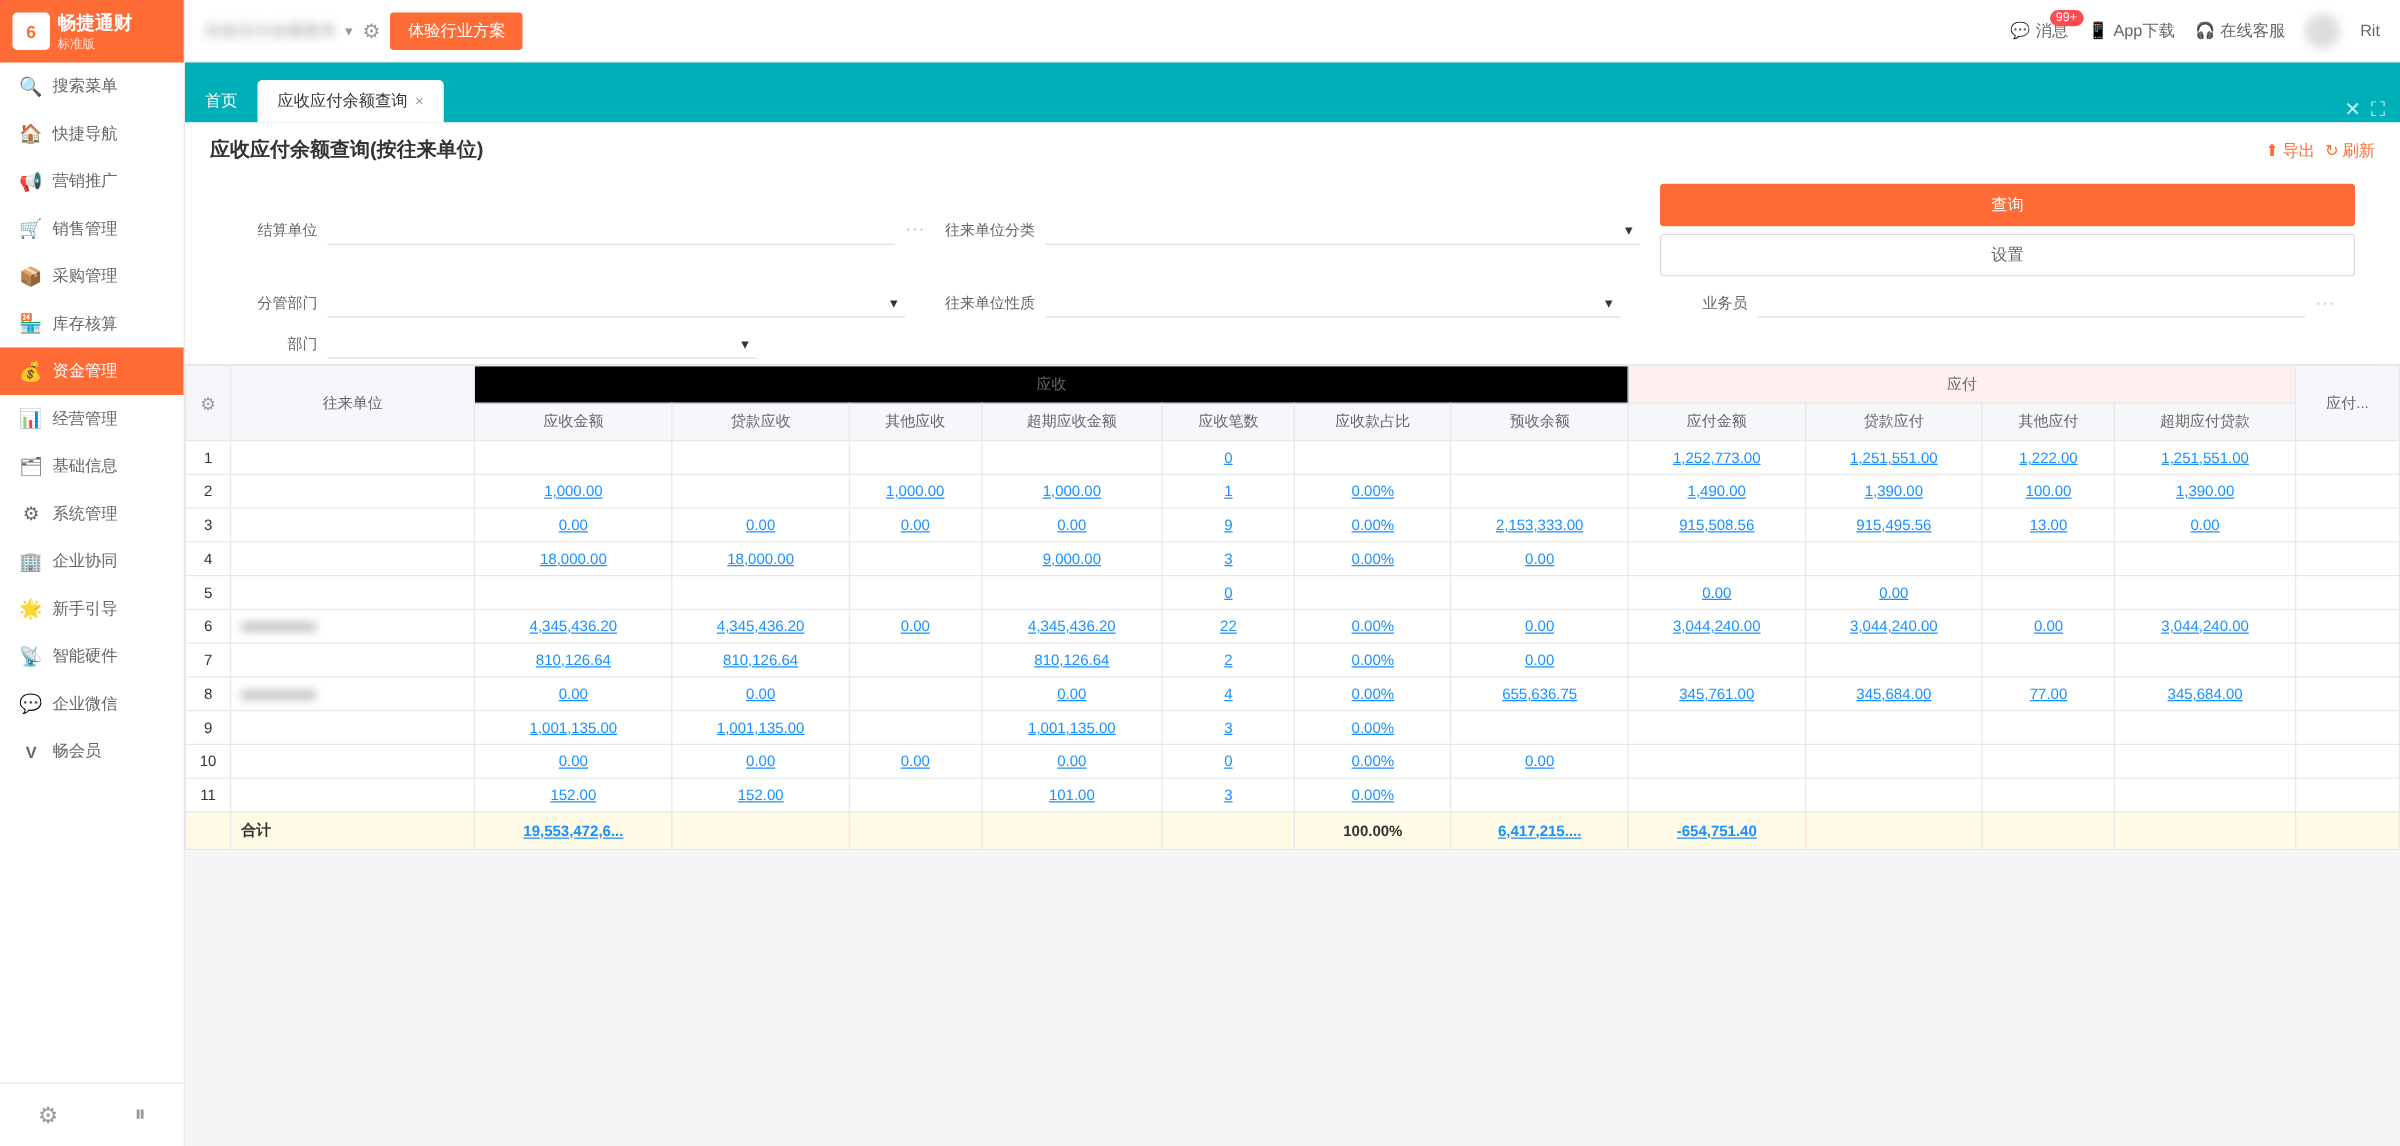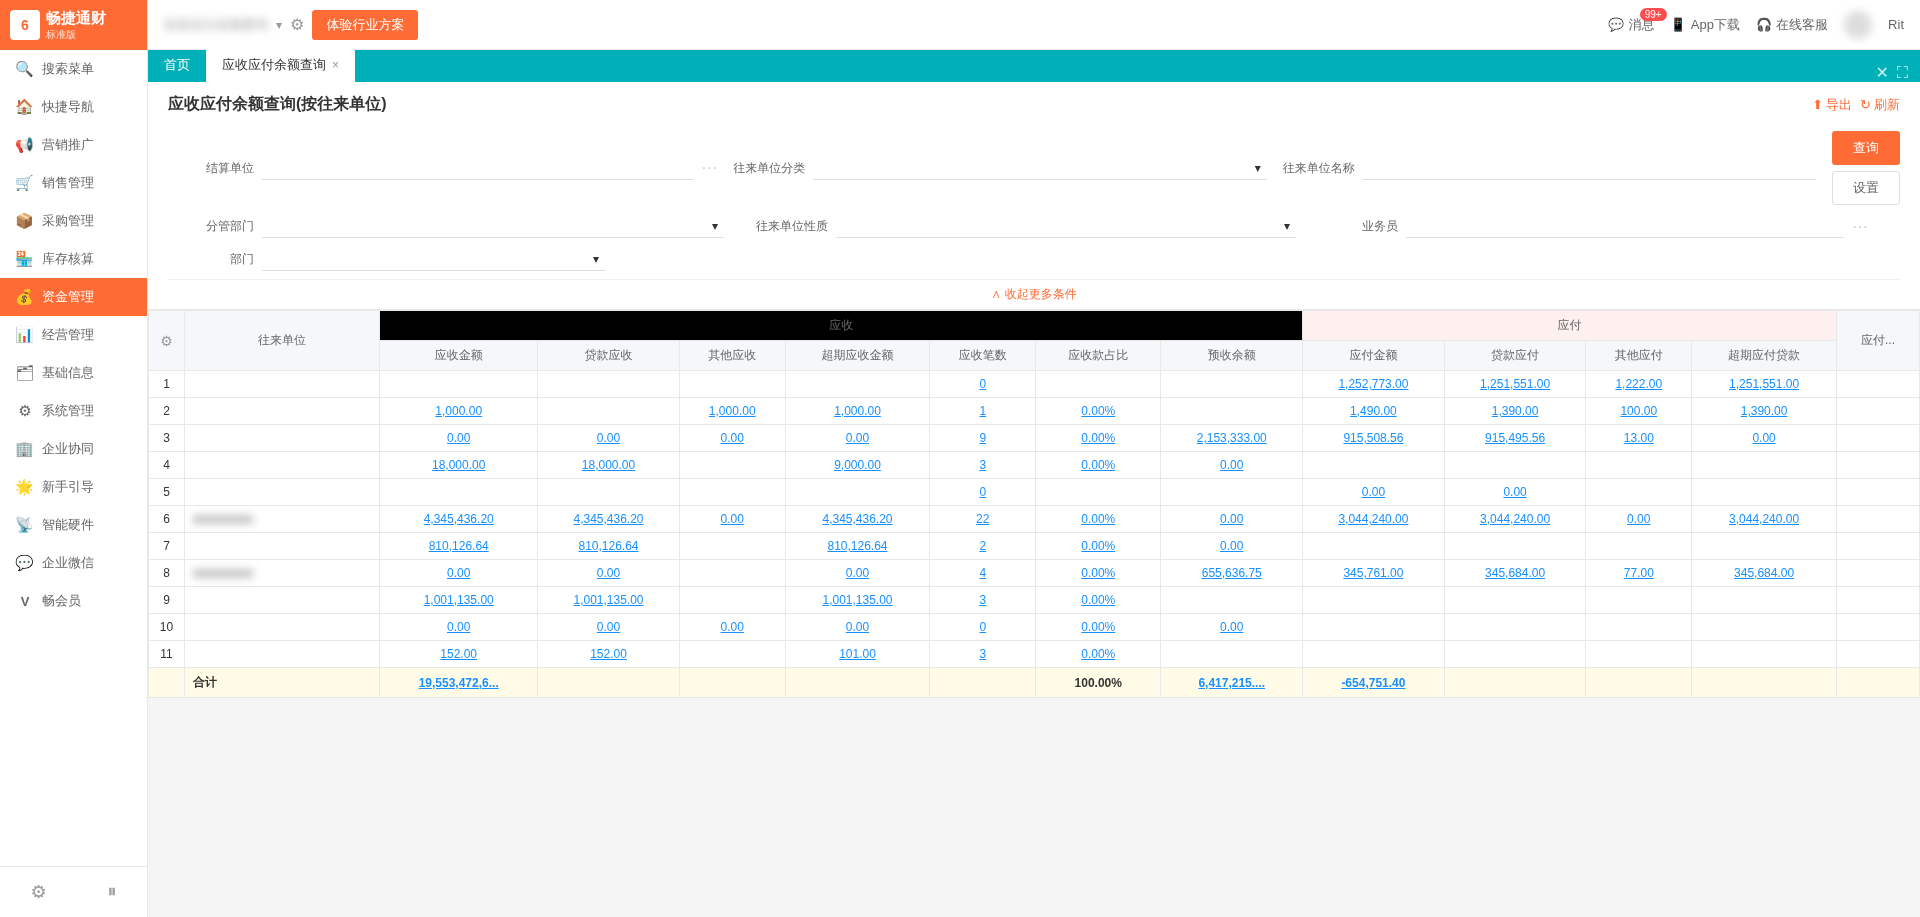--- a/index.html
+++ b/index.html
@@ -30,21 +30,21 @@
     .solution-btn { background: #ff6b35; color: #fff; border: none; padding: 6px 14px; border-radius: 3px; cursor: pointer; font-size: 13px; }
     .top-header-right { display: flex; align-items: center; gap: 16px; }
     .header-msg { display: flex; align-items: center; gap: 4px; color: #666; font-size: 13px; cursor: pointer; position: relative; }
     .badge { background: #ff4d4f; color: #fff; border-radius: 10px; font-size: 10px; padding: 1px 5px; position: absolute; top: -8px; right: -12px; }
     .header-download { display: flex; align-items: center; gap: 4px; color: #666; font-size: 13px; cursor: pointer; }
     .header-service { display: flex; align-items: center; gap: 4px; color: #666; font-size: 13px; cursor: pointer; }
     .user-avatar { width: 28px; height: 28px; background: #ddd; border-radius: 50%; }
     .user-name { color: #666; font-size: 13px; }
 
     
-    .tabs-bar { height: 32px; background: #00b0b9; display: flex; align-items: flex-end; padding: 0 0 0 0; }
+    .tabs-bar { height: 48px; background: #00b0b9; display: flex; align-items: flex-end; padding: 0 0 0 0; }
     .tab { padding: 8px 16px; cursor: pointer; font-size: 13px; color: rgba(255,255,255,0.8); display: flex; align-items: center; gap: 6px; }
     .tab.home { color: #fff; }
     .tab.active { background: #fff; color: #333; border-radius: 4px 4px 0 0; }
     .tab-close { color: #999; font-size: 12px; cursor: pointer; }
     .tab-bar-right { margin-left: auto; display: flex; align-items: center; gap: 8px; padding-right: 12px; }
     .tab-bar-icon { color: rgba(255,255,255,0.8); font-size: 16px; cursor: pointer; }
 
     
     .page-content { flex: 1; overflow: auto; background: #f5f5f5; }
     .page-inner { padding: 0; }
@@ -245,24 +245,20 @@
                   <input class="filter-field-input" placeholder="" style="flex: 1 1 0%;">
                   <span class="filter-dots">···</span>
                 </div>
                 <div class="filter-field">
                   <span class="filter-field-label">往来单位分类</span>
                   <div class="filter-select">
                     <span class="filter-select-text"></span>
                     <span>▾</span>
                   </div>
                 </div>
-                <div class="filter-field">
-                  <span class="filter-field-label">往来单位名称</span>
-                  <input class="filter-field-input" placeholder="" style="">
-                </div>
                 <div class="query-btn-group">
                   <button class="btn-query">查询</button>
                   <button class="btn-settings">设置</button>
                 </div>
               </div>
               <div style="display:grid; grid-template-columns:1fr 1fr 1fr auto; gap:32px; margin-bottom:10px; align-items:center;">
                 <div class="filter-field">
                   <span class="filter-field-label">分管部门</span>
                   <div class="filter-select">
                     <span class="filter-select-text"></span>
@@ -288,24 +284,20 @@
                   <span class="filter-field-label">部门</span>
                   <div class="filter-select">
                     <span class="filter-select-text"></span>
                     <span>▾</span>
                   </div>
                 </div>
                 <div></div>
                 <div></div>
               </div>
             </div>
-          </div>
-          <div class="filter-more">
-            <span>∧</span>
-            <span>收起更多条件</span>
           </div>
         </div>
       </div>
 
       <div class="table-container">
         <table class="data-table">
           <thead>
             <tr>
               <th rowspan="2" style="width:36px;">
                 <span class="table-settings-icon">⚙</span>

